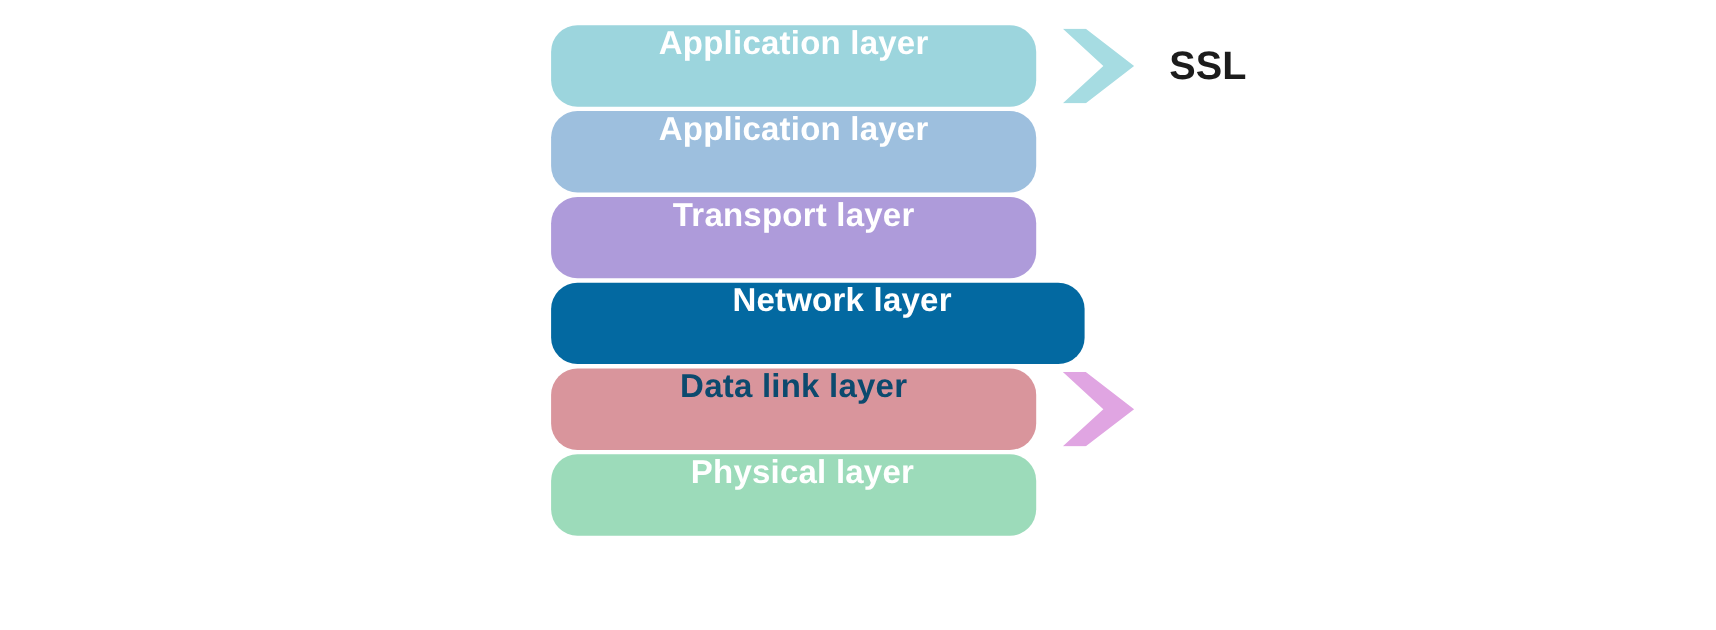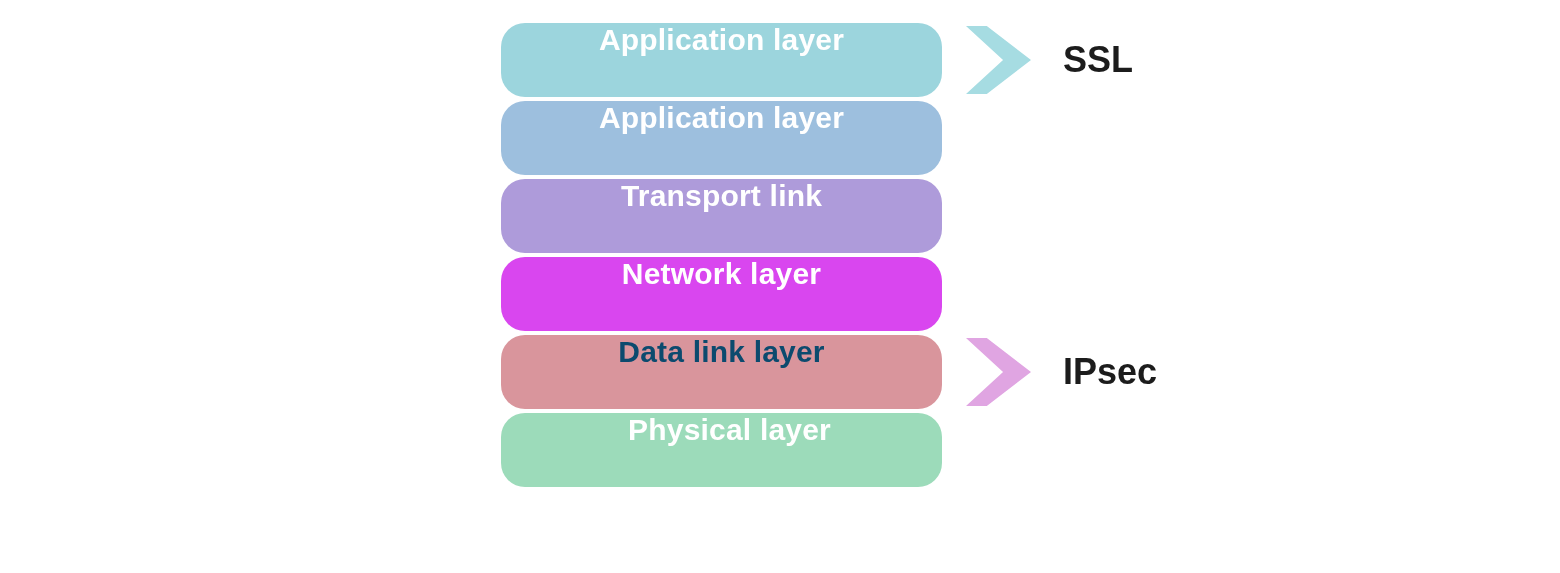--- a/index.html
+++ b/index.html
@@ -67,39 +67,38 @@
   <div class="layer-box" style="background: rgb(156, 213, 221);">
     <span class="layer-label" style="color: rgb(255, 255, 255);">Application layer</span>
   </div>
 
   <div class="layer-box" style="background: rgb(157, 191, 222);">
     <span class="layer-label" style="color: rgb(255, 255, 255);">Application layer</span>
   </div>
 
 
   <div class="layer-box" style="background: rgb(174, 155, 218);">
-    <span class="layer-label" style="color: rgb(255, 255, 255);">Transport link</span>
+    <span class="layer-label" style="color: rgb(255, 255, 255);">Transport layer</span>
   </div>
 
-  <div class="layer-box" style="background: #d946ef;">
+  <div class="layer-box" style="background: #0369a1; padding-left: 44px;">
     <span class="layer-label" style="color: rgb(255, 255, 255);">Network layer</span>
   </div>
 
   <div class="layer-box" style="background: rgb(217, 149, 156);">
     <span class="layer-label" style="color: #0c4a6e;">Data link layer</span>
   </div>
 
   <div class="layer-box" style="background: rgb(156, 219, 186);">
     <span class="layer-label" style="color: rgb(255, 255, 255); margin-left: 16px;">Physical layer</span>
   </div>
 </div>
   <div id="annotations">
   <div class="annotation" style="top: 26px;">
     <div class="chevron" style="background: rgb(166, 220, 226);"></div>
     <span class="anno-label" style="color: rgb(28, 28, 28);">SSL</span>
   </div>
 
   <div class="annotation" style="top: 338px;">
     <div class="chevron" style="background: rgb(224, 165, 226);"></div>
-    <span class="anno-label" style="color: rgb(28, 28, 28);">IPsec</span>
   </div>
 </div>
 </div>
 
 </body></html>

